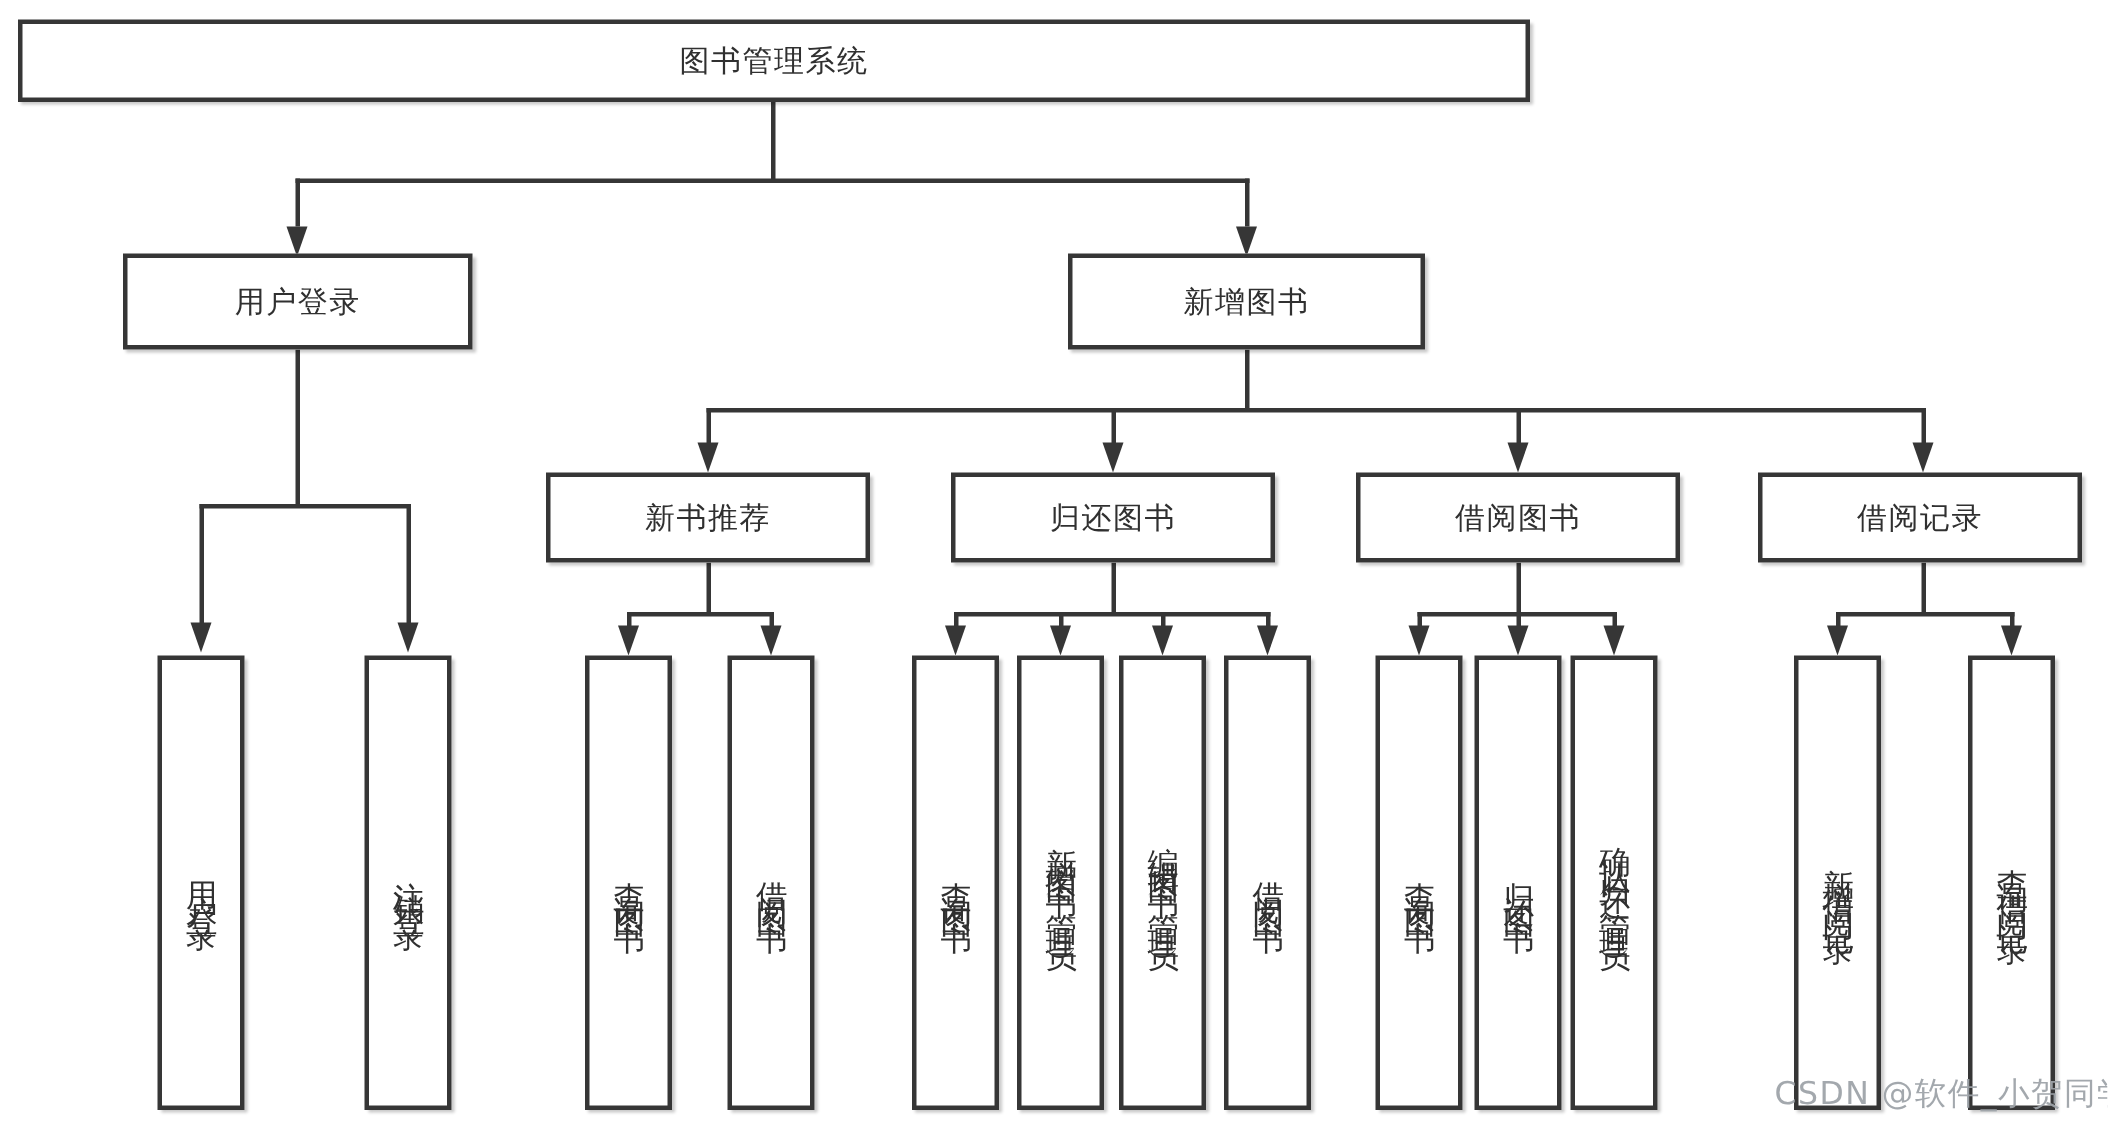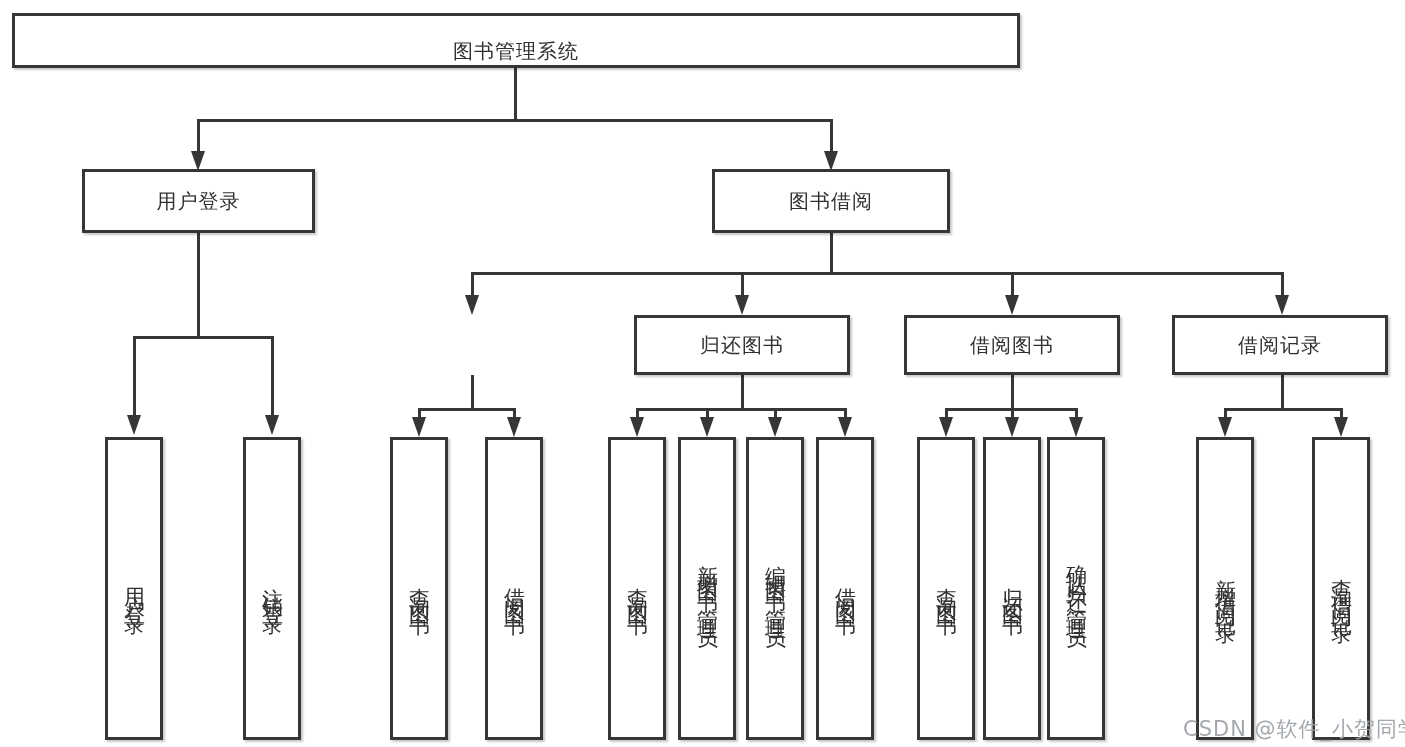--- a/index.html
+++ b/index.html
@@ -107,31 +107,34 @@
   <div class="vline" style="left:1075px; top:408px; height:12px;"></div>
   <div class="ah" style="left:1069px; top:417px;"></div>
 
   <div class="vline" style="left:1281px; top:375px; height:35px;"></div>
   <div class="hline" style="left:1224px; top:408px; width:119px;"></div>
   <div class="vline" style="left:1224px; top:408px; height:12px;"></div>
   <div class="ah" style="left:1218px; top:417px;"></div>
   <div class="vline" style="left:1340px; top:408px; height:12px;"></div>
   <div class="ah" style="left:1334px; top:417px;"></div>
 
-  <div class="box h" style="left:12px; top:13px; width:1008px; height:55px;align-items:flex-end;">
+  <div class="box h" style="left:12px; top:13px; width:1008px; height:55px;">
     <span>图书管理系统</span>
   </div>
 
   <div class="box h" style="left:82px; top:169px; width:233px; height:64px;">
     <span>用户登录</span>
   </div>
   <div class="box h" style="left:712px; top:169px; width:238px; height:64px;">
-    <span>图书借阅</span>
+    <span>新增图书</span>
   </div>
 
+  <div class="box h" style="left:364px; top:315px; width:216px; height:60px;">
+    <span>新书推荐</span>
+  </div>
   <div class="box h" style="left:634px; top:315px; width:216px; height:60px;">
     <span>归还图书</span>
   </div>
   <div class="box h" style="left:904px; top:315px; width:216px; height:60px;">
     <span>借阅图书</span>
   </div>
   <div class="box h" style="left:1172px; top:315px; width:216px; height:60px;">
     <span>借阅记录</span>
   </div>
 

